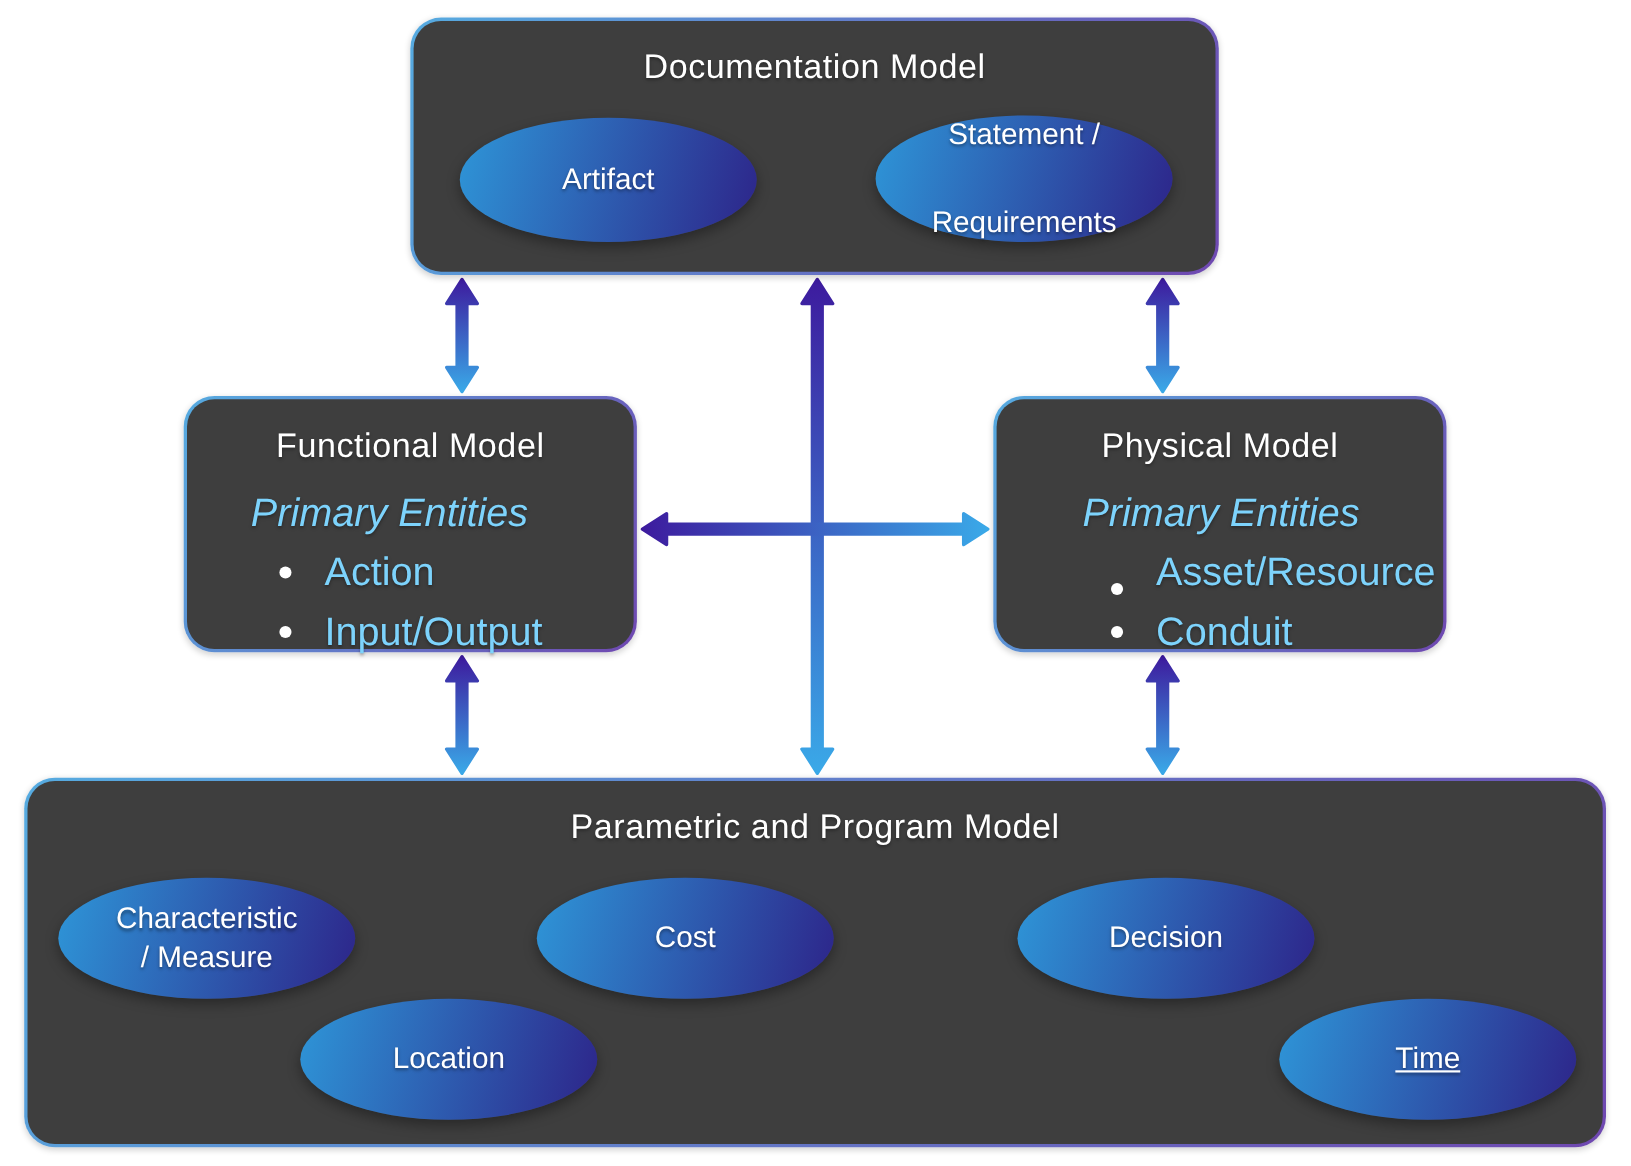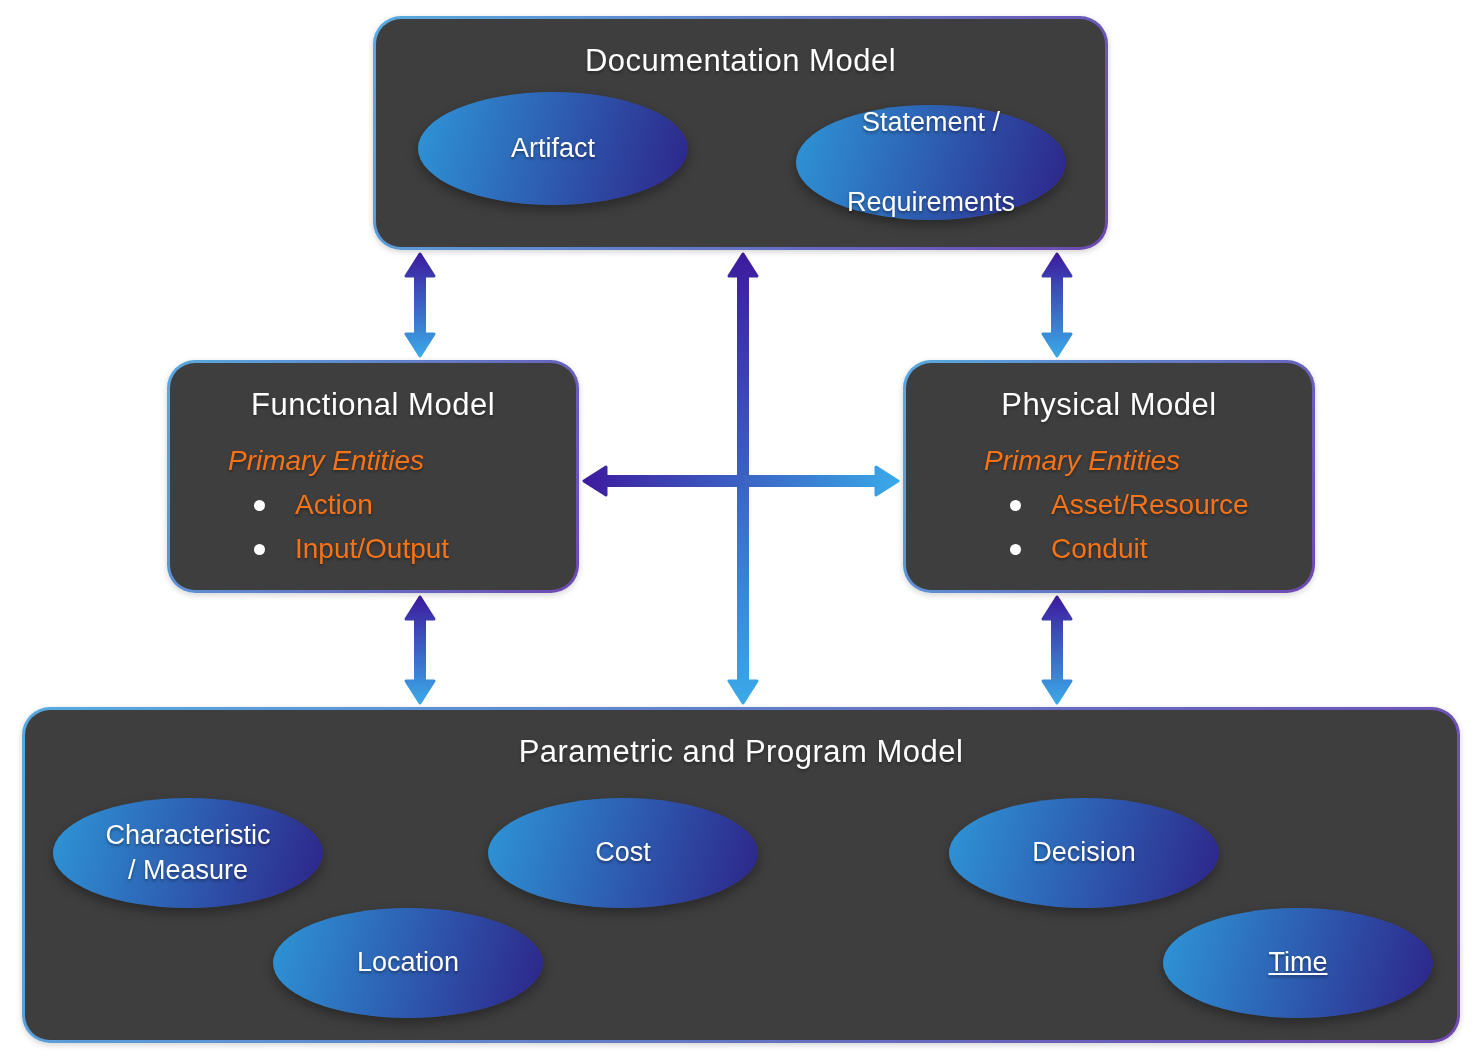--- a/index.html
+++ b/index.html
@@ -28,21 +28,21 @@
     white-space:nowrap;
   }
   .ellipse {
     position:absolute; border-radius:50%;
     background:linear-gradient(105deg,#2E96D8 0%,#2D2489 100%);
     display:flex; flex-direction:column; align-items:center; justify-content:center;
     color:#fff; font-size:27px; line-height:1.3; text-align:center;
     box-shadow:0 5px 12px rgba(0,0,0,.35);
     text-shadow:0 2px 3px rgba(0,0,0,.4);
   }
-  .entities { font-size:28px; color:#f97316; text-shadow:0 2px 3px rgba(0,0,0,.35); }
+  .entities { font-size:36px; color:#7dd3fc; text-shadow:0 2px 3px rgba(0,0,0,.35); }
   .entities .subtitle { font-style:italic; }
   .bullet-row { display:flex; align-items:center; gap:30px; margin-top:12px; }
   .dot { width:11px; height:11px; border-radius:50%; background:#fff; flex:0 0 auto; }
 </style>
 </head>
 <body>
 
 <div class="canvas">
 
   <svg class="arrow-layer" viewBox="0 0 1483 1060" xmlns="http://www.w3.org/2000/svg">
@@ -68,21 +68,21 @@
     <path d="M743,254 L757,276 L747.5,276 L747.5,681 L757,681 L743,703 L729,681 L738.5,681 L738.5,276 L729,276 Z" fill="url(#gvLong)" stroke="url(#gvLong)" stroke-width="3" stroke-linejoin="round"></path>
     <path d="M1057,254 L1071,276 L1061.5,276 L1061.5,334 L1071,334 L1057,356 L1043,334 L1052.5,334 L1052.5,276 L1043,276 Z" fill="url(#gvTop)" stroke="url(#gvTop)" stroke-width="3" stroke-linejoin="round"></path>
     <path d="M420,597 L434,619 L424.5,619 L424.5,681 L434,681 L420,703 L406,681 L415.5,681 L415.5,619 L406,619 Z" fill="url(#gvBot)" stroke="url(#gvBot)" stroke-width="3" stroke-linejoin="round"></path>
     <path d="M1057,597 L1071,619 L1061.5,619 L1061.5,681 L1071,681 L1057,703 L1043,681 L1052.5,681 L1052.5,619 L1043,619 Z" fill="url(#gvBot)" stroke="url(#gvBot)" stroke-width="3" stroke-linejoin="round"></path>
     <path d="M584,481 L606,467 L606,476.5 L876,476.5 L876,467 L898,481 L876,495 L876,485.5 L606,485.5 L606,495 Z" fill="url(#gh)" stroke="url(#gh)" stroke-width="3" stroke-linejoin="round"></path>
   </svg>
 
   <div class="gbox" style="left:373px; top:16px; width:735px; height:234px;">
     <div class="gbox-inner">
       <div class="panel-title">Documentation Model</div>
-      <div class="ellipse" style="left:42px; top:73px; width:270px; height:113px;text-align:center;">
+      <div class="ellipse" style="left:42px; top:88px; width:270px; height:113px;text-align:center;">
         <span>Artifact</span>
       </div>
       <div class="ellipse" style="left:420px; top:86px; width:270px; height:115px;gap:44px;">
         <span>Statement /</span>
         <span>Requirements</span>
       </div>
     </div>
   </div>
 
   <div class="gbox" style="left:167px; top:360px; width:412px; height:233px;">
@@ -100,21 +100,21 @@
         </div>
       </div>
     </div>
   </div>
 
   <div class="gbox" style="left:903px; top:360px; width:412px; height:233px;">
     <div class="gbox-inner">
       <div class="panel-title">Physical Model</div>
       <div class="entities" style="margin:22px 0 0 78px;">
         <div class="subtitle">Primary Entities</div>
-        <div class="bullet-row" style="margin-left:26px;">
+        <div class="bullet-row" style="margin-left:26px;align-items:flex-end;">
           <span class="dot"></span>
           <span>Asset/Resource</span>
         </div>
         <div class="bullet-row" style="margin-left:26px;">
           <span class="dot"></span>
           <span>Conduit</span>
         </div>
       </div>
     </div>
   </div>
@@ -123,21 +123,21 @@
     <div class="gbox-inner">
       <div class="panel-title">Parametric and Program Model</div>
 
       <div class="ellipse" style="left:28px; top:88px; width:270px; height:110px;">
         <span>Characteristic</span>
         <span>/ Measure</span>
       </div>
       <div class="ellipse" style="left:463px; top:88px; width:270px; height:110px;">
         <span>Cost</span>
       </div>
-      <div class="ellipse" style="left:924px; top:88px; width:270px; height:110px;">
+      <div class="ellipse" style="left:900px; top:88px; width:270px; height:110px;">
         <span>Decision</span>
       </div>
       <div class="ellipse" style="left:248px; top:198px; width:270px; height:110px;">
         <span>Location</span>
       </div>
       <div class="ellipse" style="left:1138px; top:198px; width:270px; height:110px;text-decoration:underline;">
         <span>Time</span>
       </div>
     </div>
   </div>

